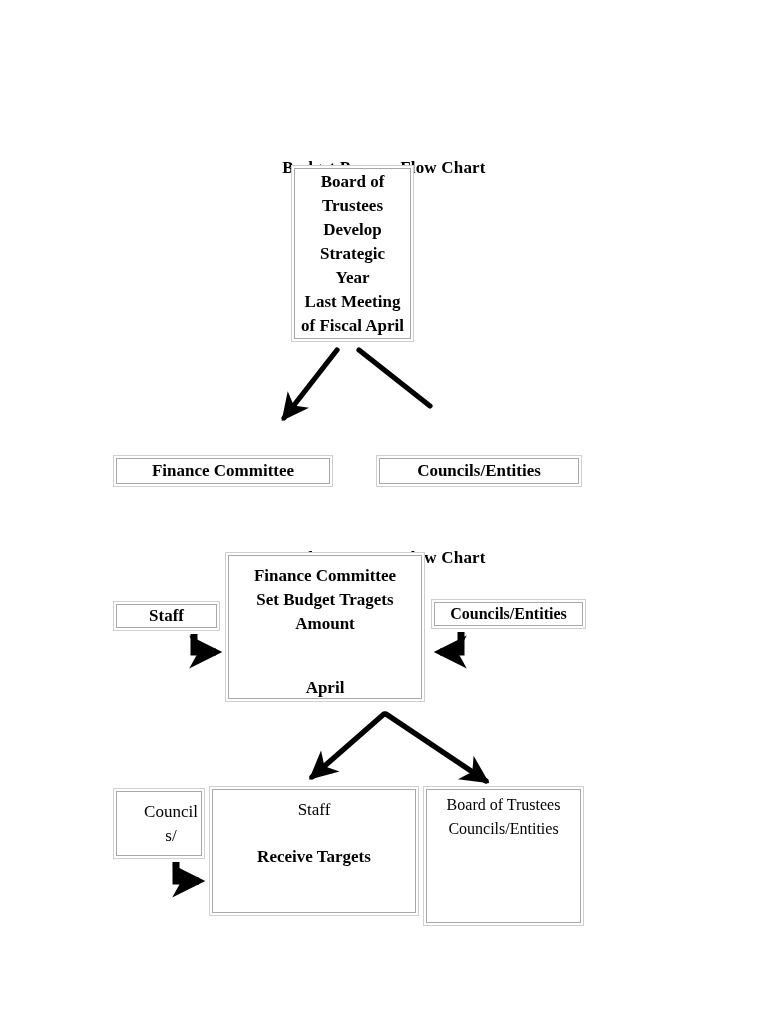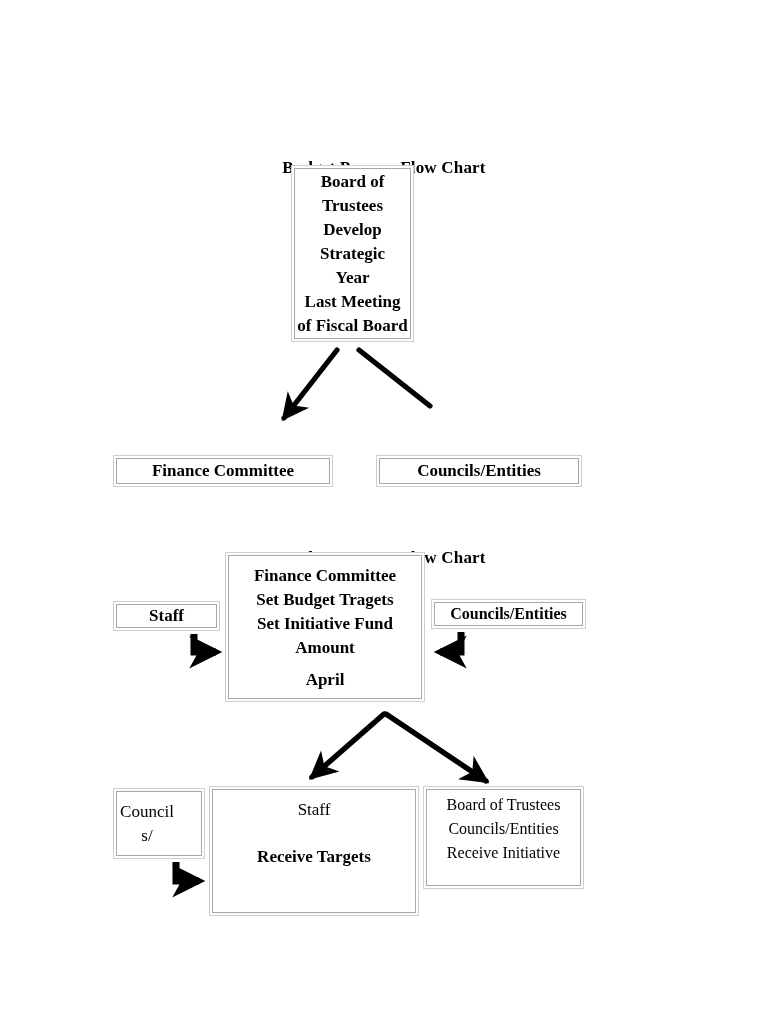--- a/index.html
+++ b/index.html
@@ -40,21 +40,21 @@
     padding: 2px;
   }
   .box > .inner {
     box-sizing: border-box;
     width: 100%;
     height: 100%;
     border: 1px solid #a8a8a8;
     background: #ffffff;
     display: flex;
     flex-direction: column;
-    align-items: flex-start;
+    align-items: flex-end;
     justify-content: center;
     text-align: center;
     overflow: hidden;
   }
   .box .line {
     display: block;
     width: 100%;
     white-space: nowrap;
   }
   .bold   { font-weight: bold; }
@@ -111,21 +111,21 @@
   </div>
 
   <div class="box" style="left:291px; top:165px; width:123px; height:177px;">
     <div class="inner">
       <span class="line bold fs17">Board of</span>
       <span class="line bold fs17">Trustees</span>
       <span class="line bold fs17">Develop</span>
       <span class="line bold fs17">Strategic</span>
       <span class="line bold fs17">Year</span>
       <span class="line bold fs17">Last Meeting</span>
-      <span class="line bold fs17">of Fiscal Board</span>
+      <span class="line bold fs17">of Fiscal April</span>
     </div>
   </div>
 
   <div class="box" style="left:113px; top:455px; width:220px; height:32px;">
     <div class="inner">
       <span class="line bold fs17">Finance Committee</span>
     </div>
   </div>
 
   <div class="box" style="left:376px; top:455px; width:206px; height:32px;">
@@ -136,23 +136,22 @@
 
   <div class="chart-title" style="left:236px; top:500px; width:296px;">
     <div>Budget Process Flow Chart</div>
     <div>(Part 2)</div>
   </div>
 
   <div class="box" style="left:225px; top:552px; width:200px; height:150px;">
     <div class="inner" style="justify-content:flex-start; padding-top:8px;">
       <span class="line bold fs17">Finance Committee</span>
       <span class="line bold fs17">Set Budget Tragets</span>
-      <span class="line bold fs17">Set Initiative Fund</span>
       <span class="line bold fs17">Amount</span>
-      <span class="line bold fs17" style="margin-top:8px;">April</span>
+      <span class="line bold fs17" style="margin-top:40px;">April</span>
     </div>
   </div>
 
   <div class="box" style="left:113px; top:601px; width:107px; height:30px;">
     <div class="inner">
       <span class="line bold fs17">Staff</span>
     </div>
   </div>
 
   <div class="box" style="left:431px; top:599px; width:155px; height:30px;">
@@ -167,21 +166,20 @@
     </div>
   </div>
 
   <div class="box" style="left:209px; top:786px; width:210px; height:130px;">
     <div class="inner" style="justify-content:flex-start; padding-top:8px;">
       <span class="line normal fs17">Staff</span>
       <span class="line bold fs17" style="margin-top:23px;">Receive Targets</span>
     </div>
   </div>
 
-  <div class="box" style="left:423px; top:786px; width:161px; height:103px;">
+  <div class="box" style="left:423px; top:786px; width:161px; height:140px;">
     <div class="inner" style="justify-content:flex-start; padding-top:3px;">
       <span class="line normal fs16">Board of Trustees</span>
       <span class="line normal fs16">Councils/Entities</span>
-      <span class="line normal fs16">Receive Initiative</span>
     </div>
   </div>
 
 </div>
 
 </body></html>

